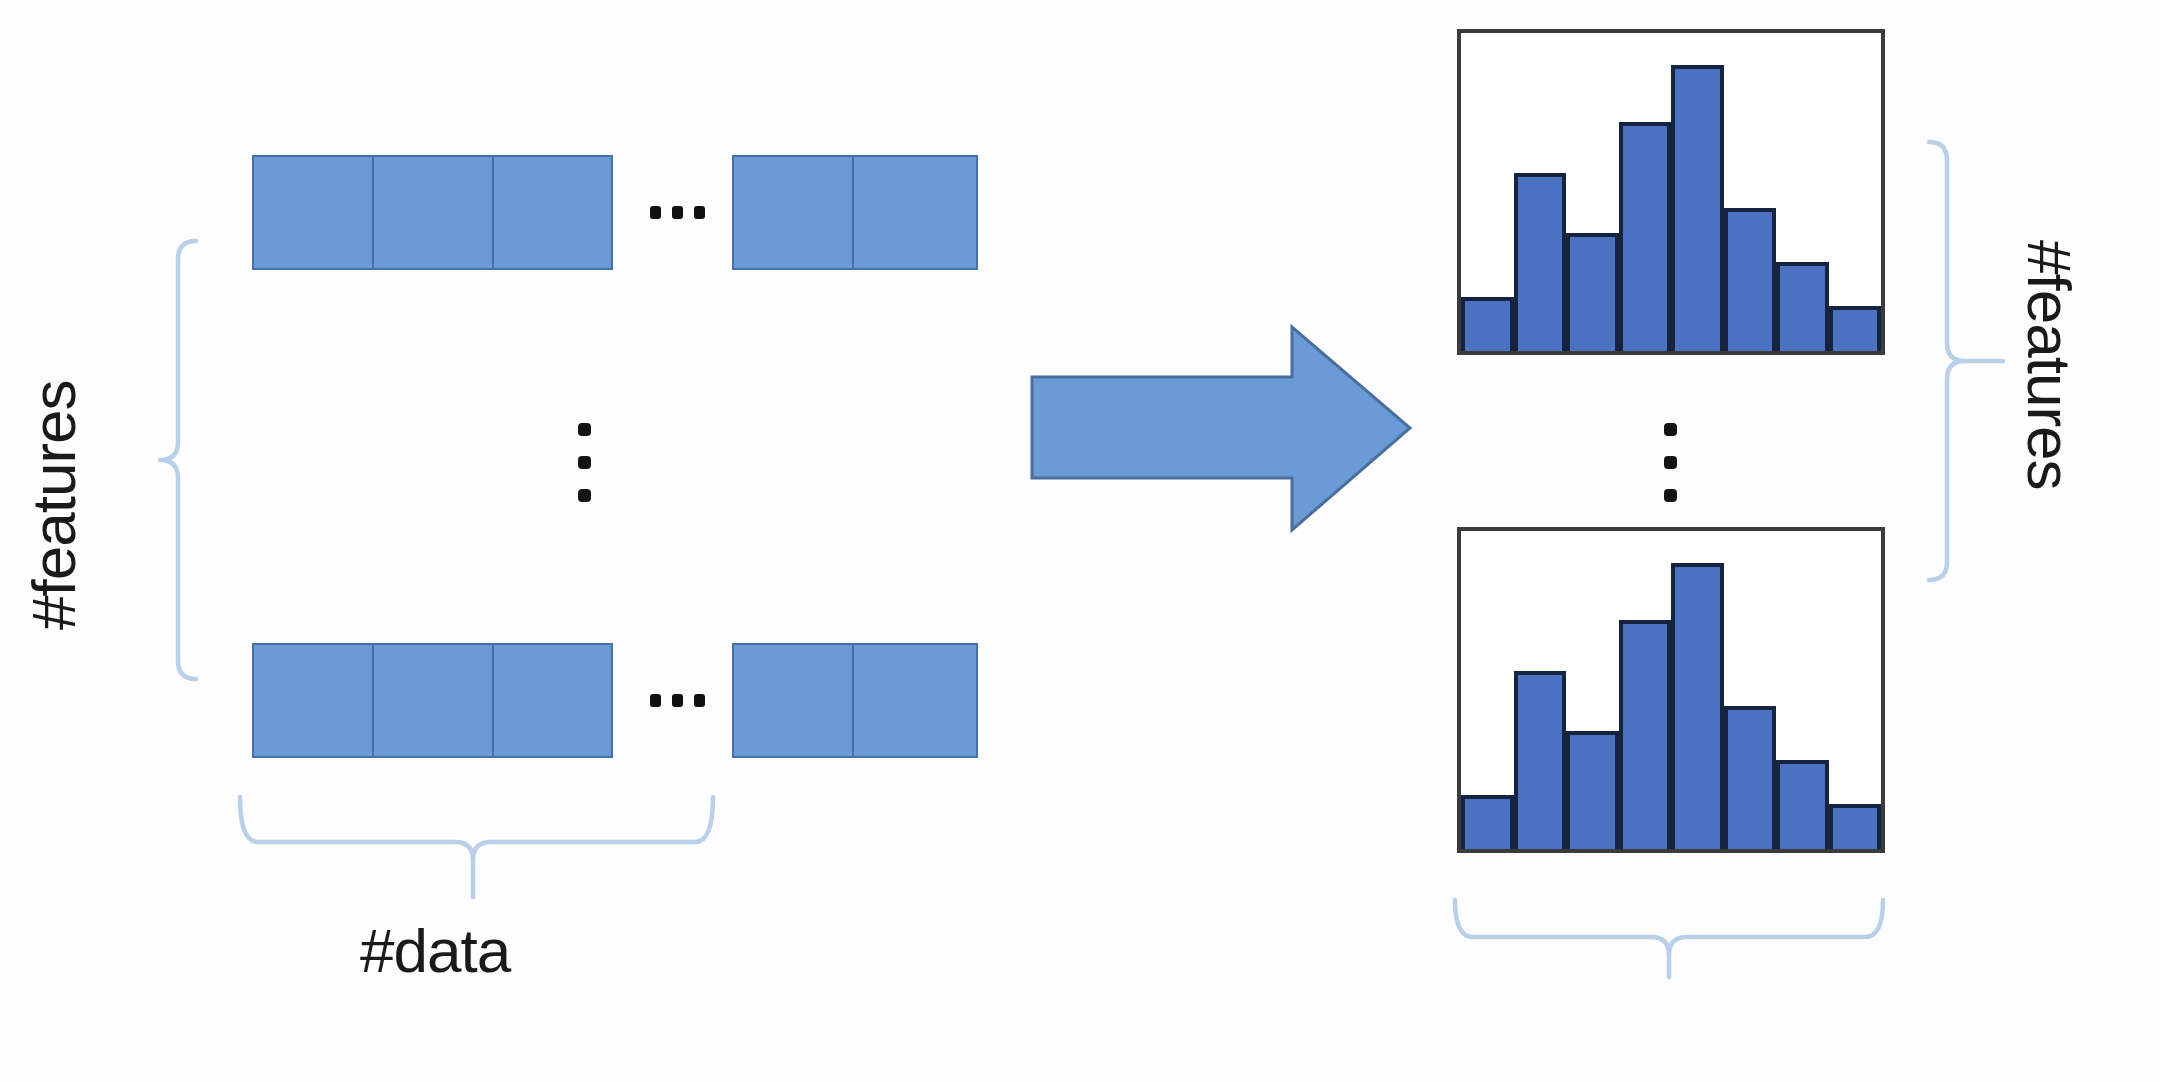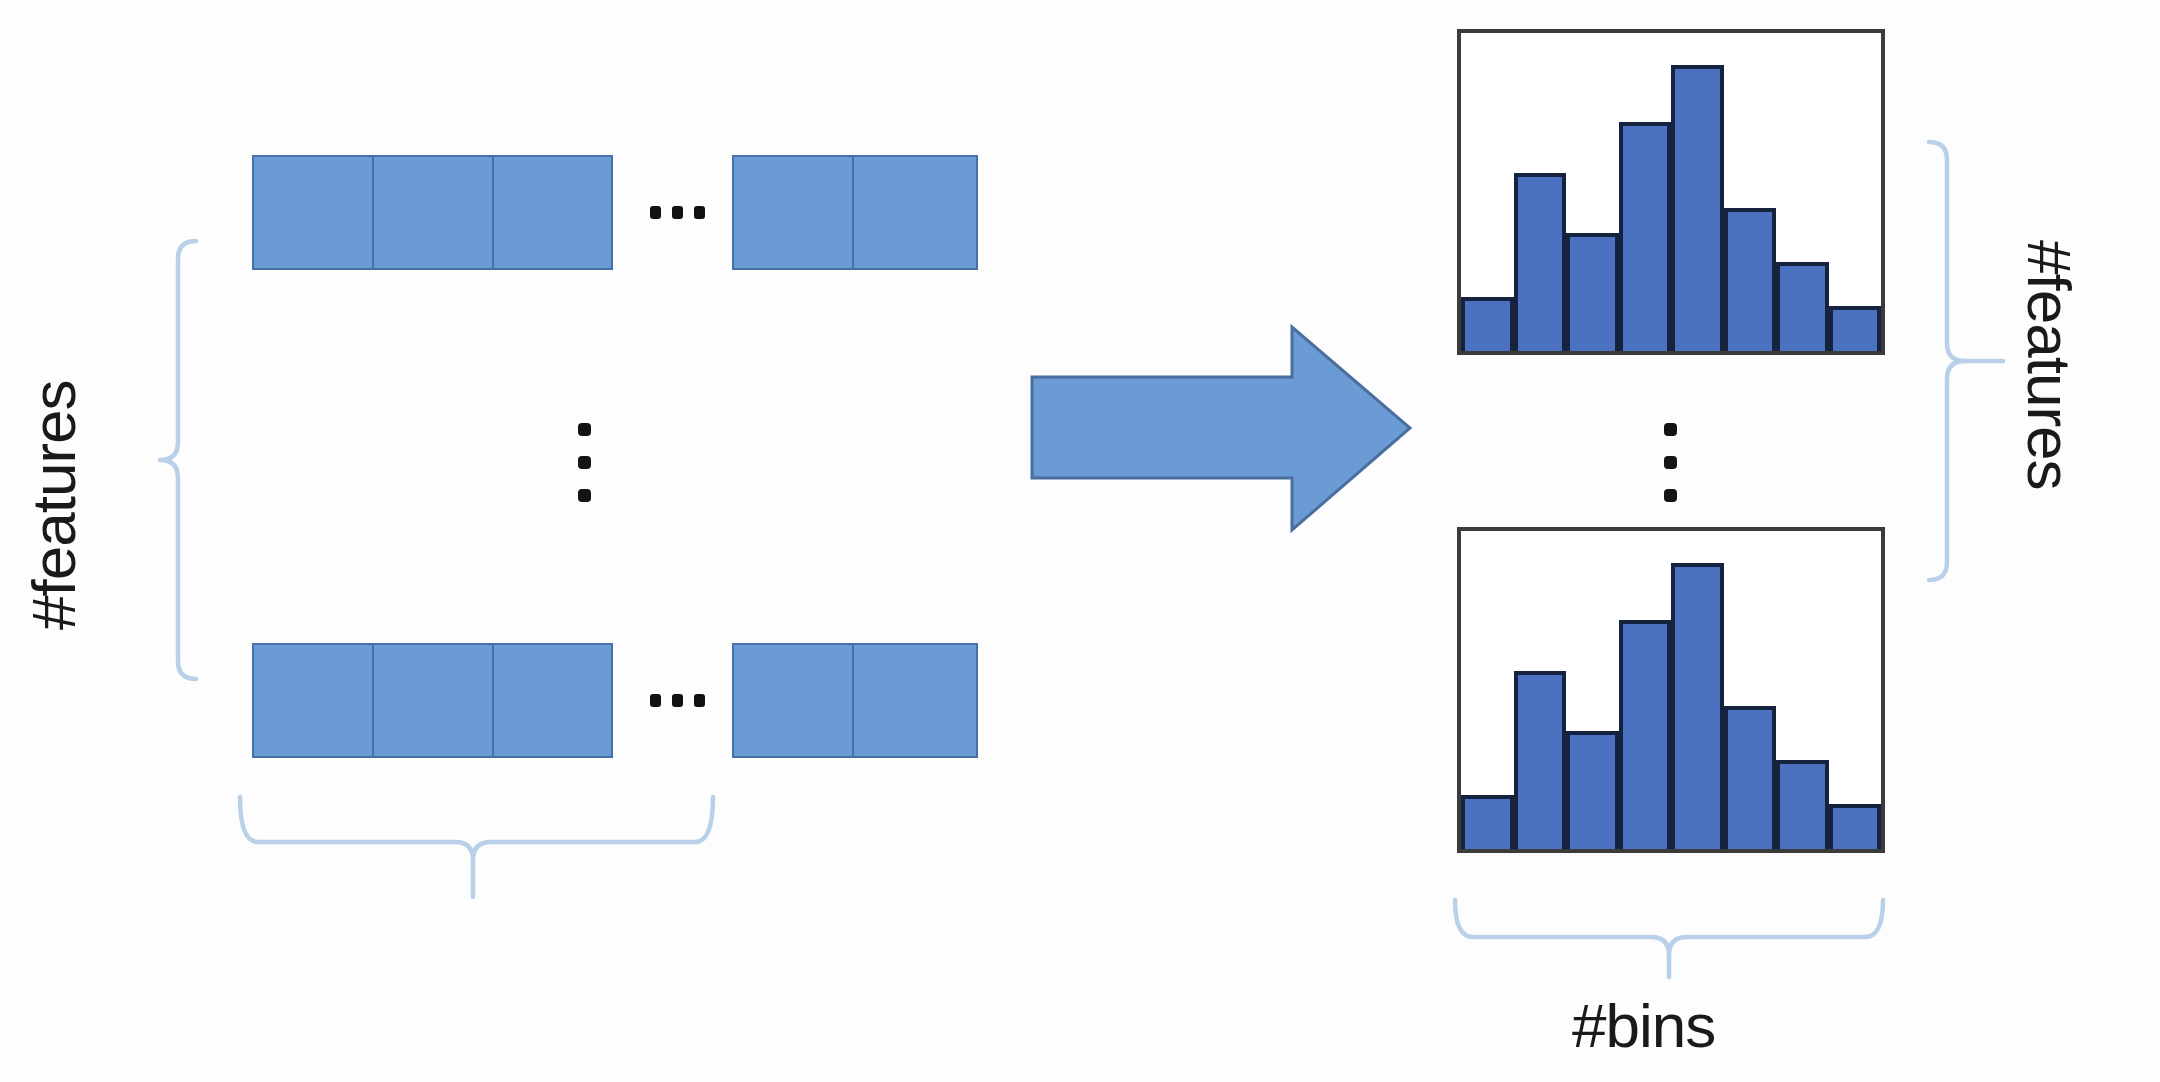--- a/index.html
+++ b/index.html
@@ -229,16 +229,16 @@
              Q 1883,937 1883,900"></path>
     <line class="brace" x1="1669" y1="955" x2="1669" y2="977"></line>
 
     <polygon fill="#6a9bd4" stroke="#4a6f9e" stroke-width="3" stroke-linejoin="miter" points="1032,377 1292,377 1292,327 1410,428 1292,530 1292,478 1032,478"></polygon>
   </svg>
 
   <div class="label label-rot-ccw" style="left:18px; top:630px;">#features</div>
 
   <div class="label label-rot-cw" style="left:2085px; top:240px;">#features</div>
 
-
-  <div class="label" style="left:1572px; top:990px;">#bins</div>
+  <div class="label" style="left:360px; top:915px;">#data</div>
+
 
 </div>
 
 </body></html>

